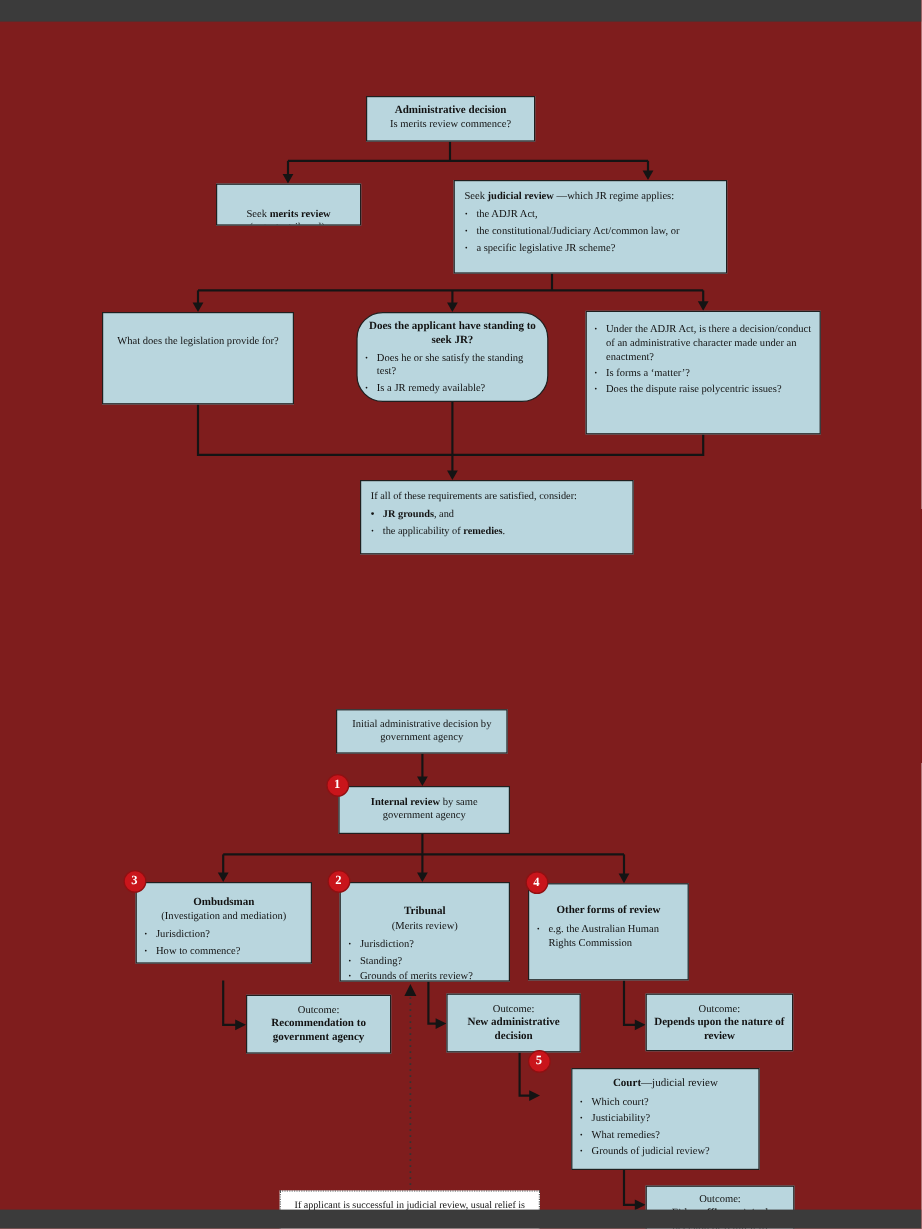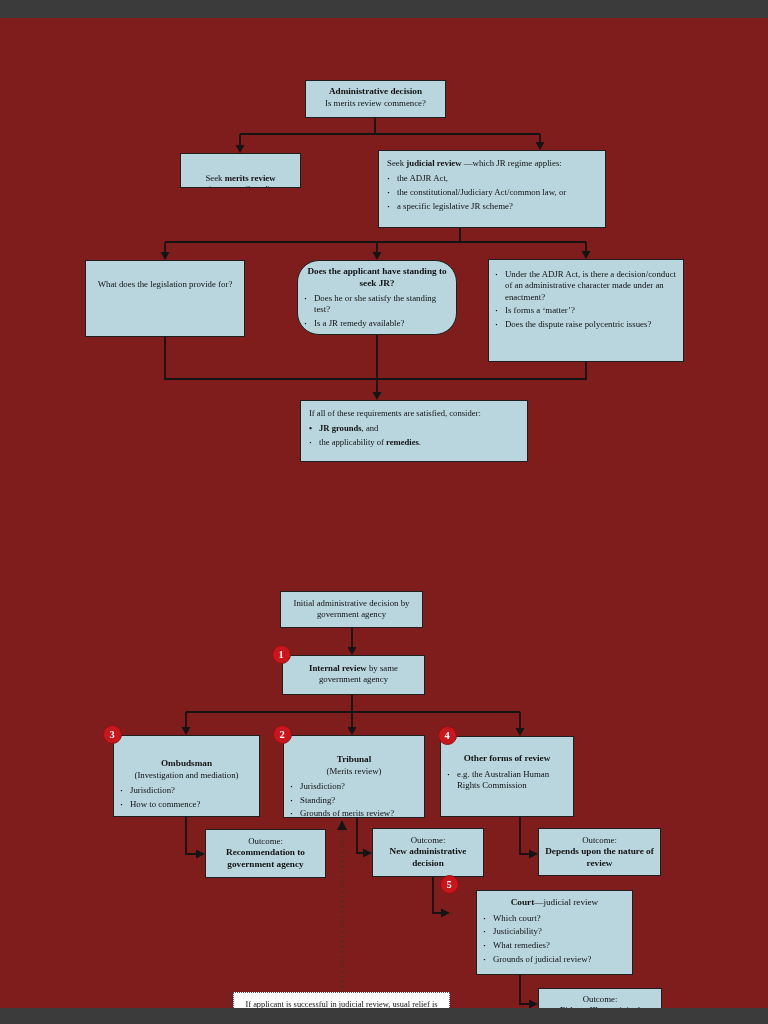--- a/index.html
+++ b/index.html
@@ -156,21 +156,21 @@
     <div>Initial administrative decision by government agency</div>
   </div>
 
   <div class="box c" style="left:282px;top:655px;width:143px;height:40px;padding-top:7px;">
     <div><span class="b">Internal review</span><span> by same government agency</span></div>
   </div>
   <div class="badge" style="left:271.5px;top:644.5px;">
       <span>1</span>
     </div>
 
-  <div class="box" style="left:113px;top:735px;width:147px;height:82px;padding-top:22px;">
+  <div class="box" style="left:113px;top:735px;width:147px;height:68px;padding-top:10px;">
     <div class="t">Ombudsman</div>
     <div class="c">(Investigation and mediation)</div>
     <div class="bullets">
         <div class="bullet-row">
           <span class="bullet-dot">·</span>
           <span>Jurisdiction?</span>
         </div>
         <div class="bullet-row">
           <span class="bullet-dot">·</span>
           <span>How to commence?</span>

